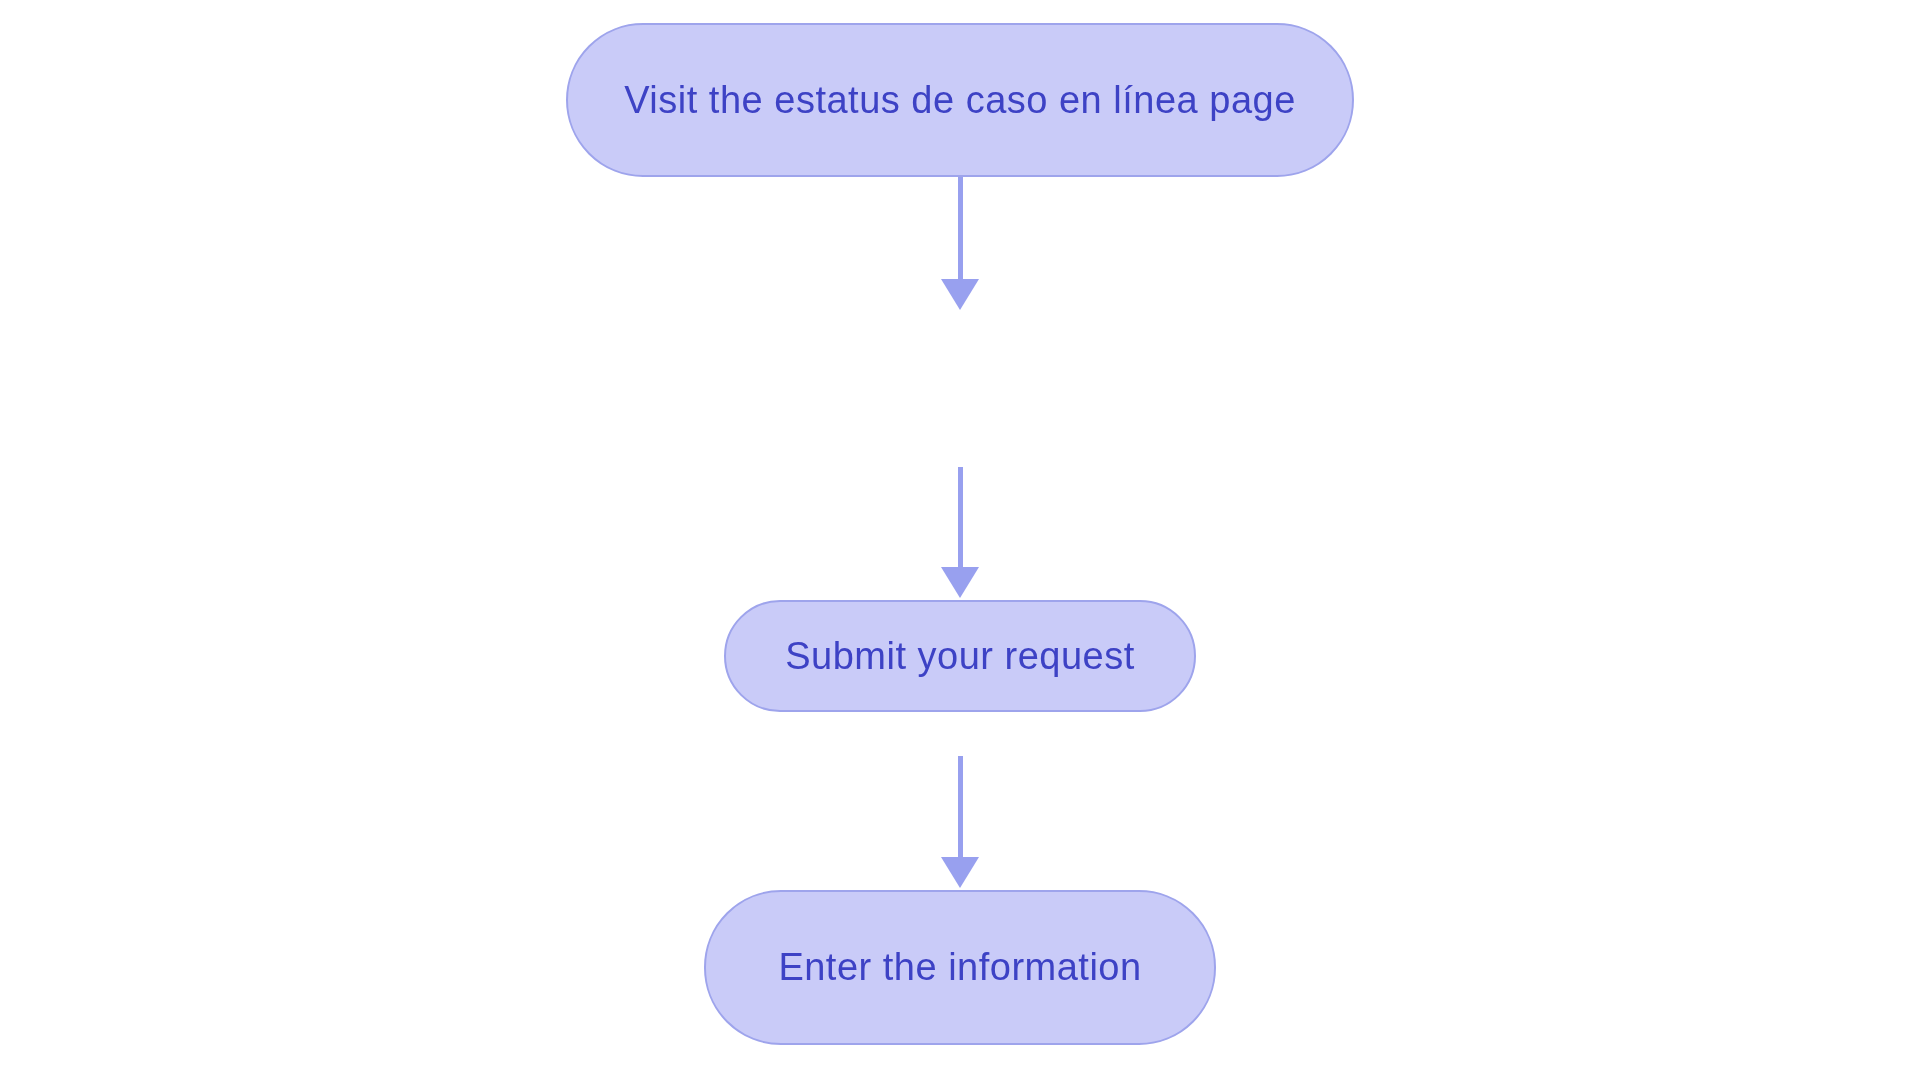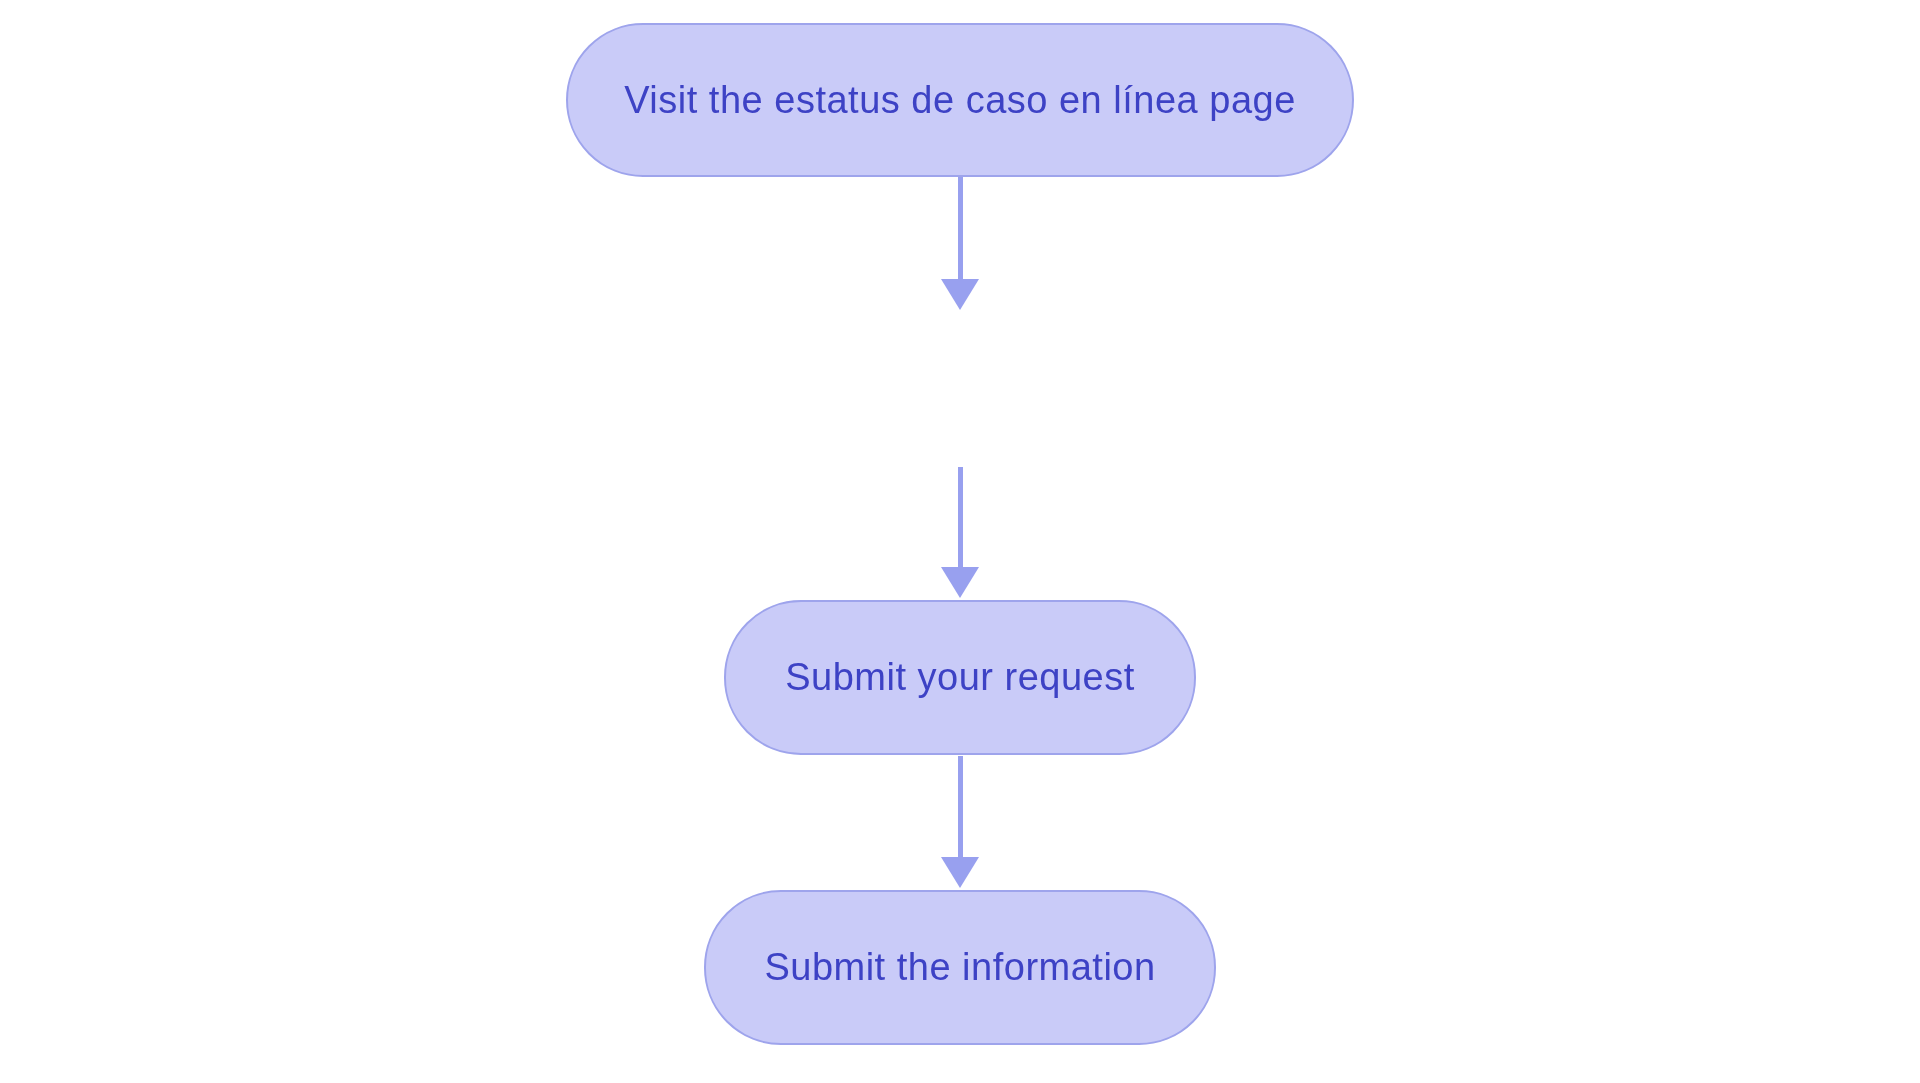--- a/index.html
+++ b/index.html
@@ -32,21 +32,21 @@
     justify-content: center;
   }
   .node span {
     font-size: 38px;
     color: var(--node-text);
     white-space: nowrap;
     letter-spacing: 0.5px;
   }
   .node-1 { top: 23px;  width: 788px; }
   .node-2 { top: 312px; width: 516px; }
-  .node-3 { top: 600px; width: 472px; height: 155px; }
+  .node-3 { top: 600px; width: 472px; height: 112px; }
   .node-4 { top: 890px; width: 512px; height: 155px; }
 
   .arrow {
     position: absolute;
     left: 50%;
     transform: translateX(-50%);
     display: flex;
     flex-direction: column;
     align-items: center;
   }
@@ -89,16 +89,16 @@
   <div class="node node-3">
     <span>Submit your request</span>
   </div>
 
   <div class="arrow arrow-3">
     <div class="shaft"></div>
     <div class="head"></div>
   </div>
 
   <div class="node node-4">
-    <span>Submit the information</span>
+    <span>Enter the information</span>
   </div>
 
 </div>
 
 </body></html>

